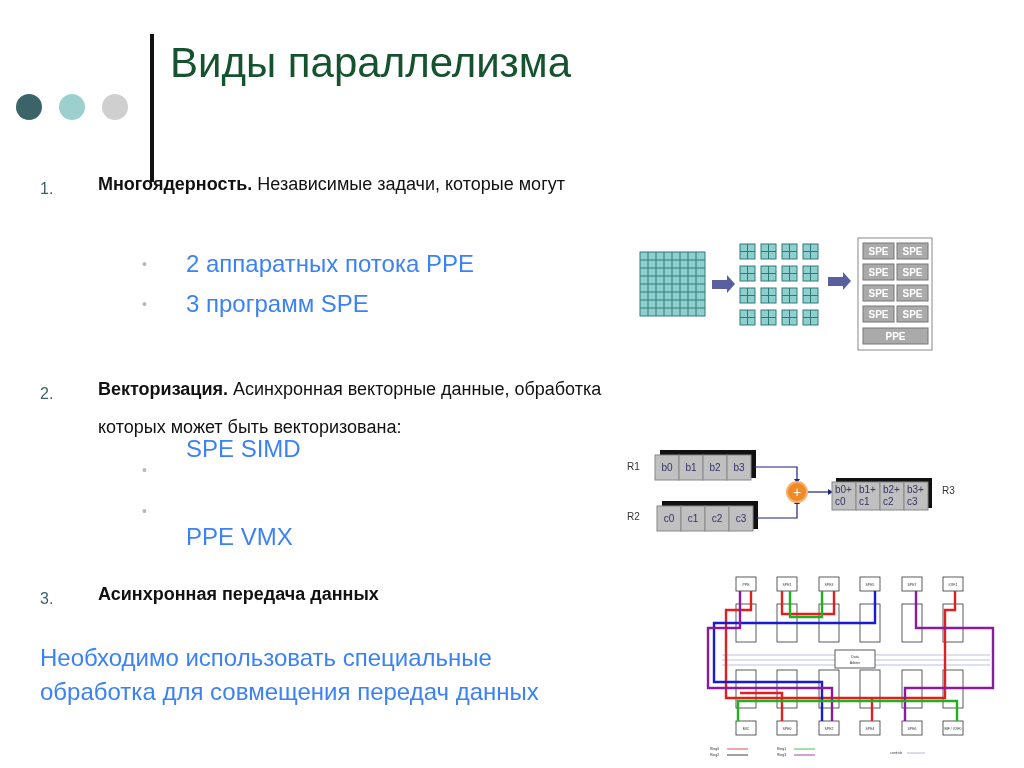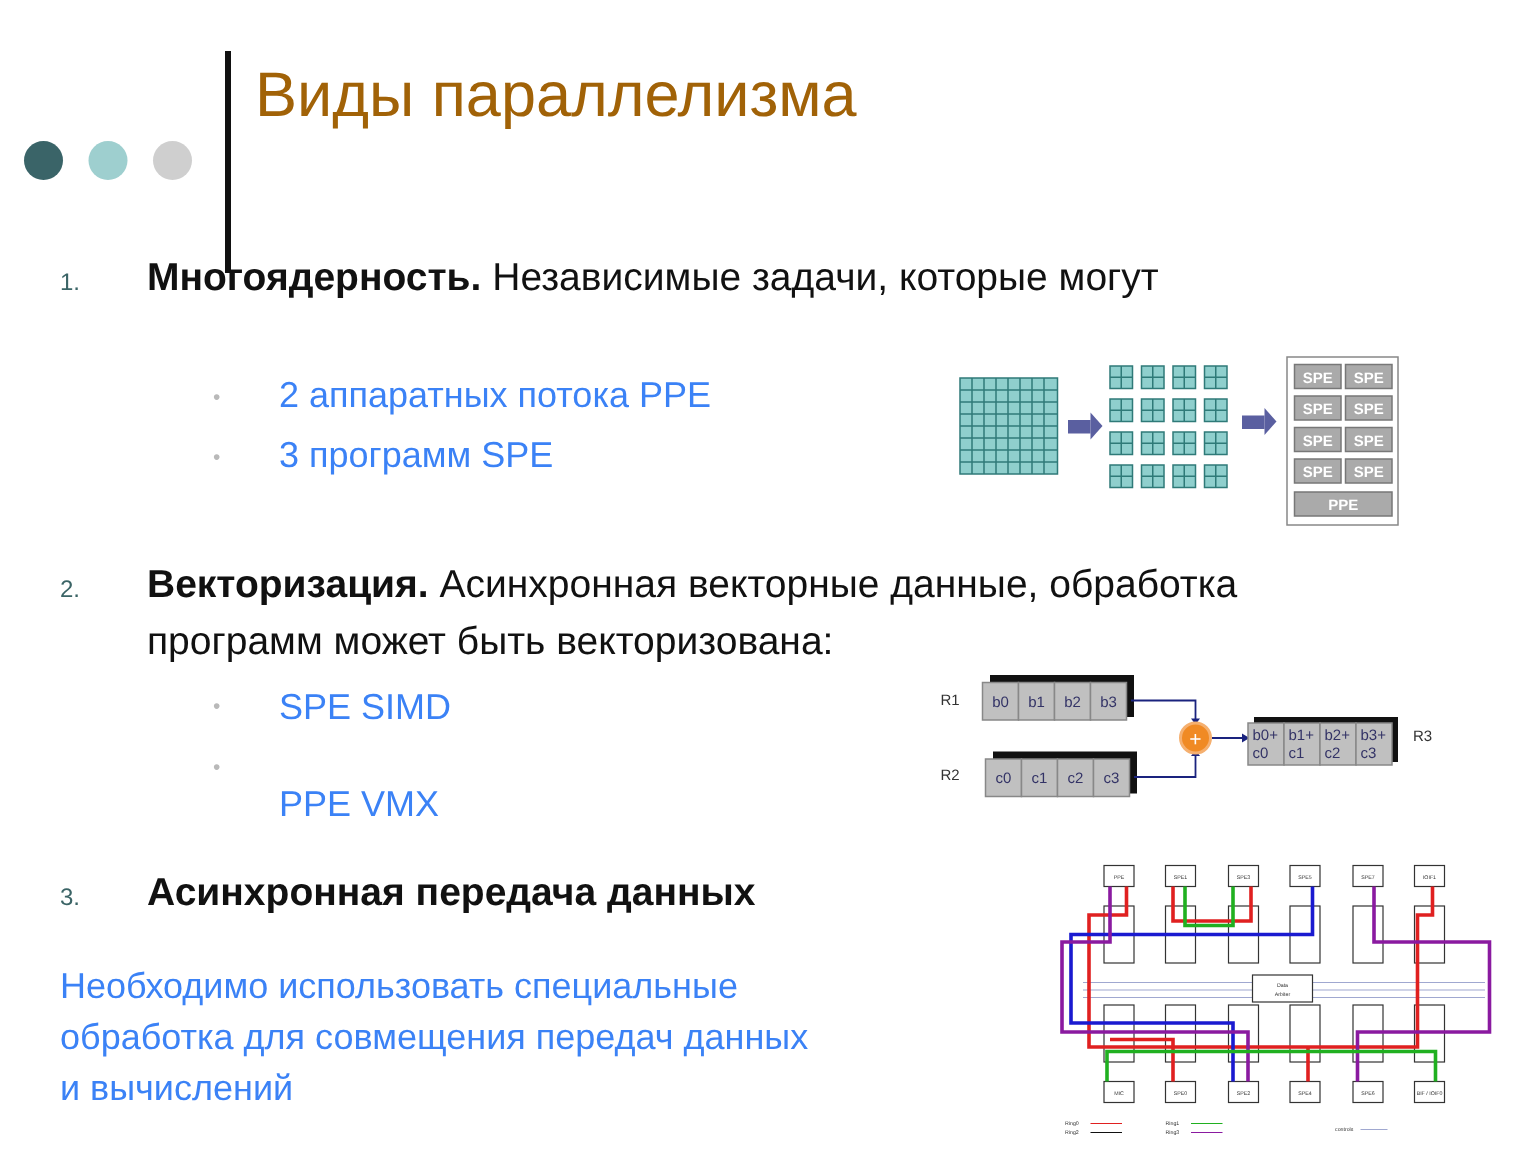--- a/index.html
+++ b/index.html
@@ -1,23 +1,23 @@
 <!DOCTYPE html>
 <html><head>
 <meta charset="utf-8">
 <style>
   html, body { margin:0; padding:0; }
   body { width:1024px; height:768px; background:#ffffff; position:relative; overflow:hidden;
          font-family:"Liberation Sans", sans-serif; color:#000; }
   .dots { position:absolute; left:16px; top:94px; display:flex; gap:17px; }
   .dot { width:26px; height:26px; border-radius:50%; }
   .vline { position:absolute; left:150px; top:34px; width:4px; height:148px; background:#111; }
-  .title { position:absolute; left:170px; top:36px; font-size:42px; line-height:54px; font-weight:normal; margin:0; color:#a16207; }
+  .title { position:absolute; left:170px; top:36px; font-size:42px; line-height:54px; font-weight:normal; margin:0; color:#14532d; }
   .num { position:absolute; left:40px; font-size:16px; color:#3b6466; }
-  .item { position:absolute; left:98px; font-size:26px; line-height:38px; color:#111; width:870px; }
+  .item { position:absolute; left:98px; font-size:18px; line-height:38px; color:#111; width:870px; }
   .item b { font-weight:bold; }
   .bullet { position:absolute; left:142px; font-size:14px; color:#b9b9b9; }
   .sub { position:absolute; left:186px; font-size:24px; color:#3b82f6; }
   .note { position:absolute; left:40px; top:641px; font-size:24px; line-height:34px; color:#3b82f6; width:620px; }
   svg text { font-family:"Liberation Sans", sans-serif; }
 </style>
 </head>
 <body>
 
 <div class="dots">
@@ -36,36 +36,35 @@
   <b>Многоядерность.</b><span> Независимые задачи, которые могут</span><br>
 </div>
 <div class="bullet" style="top:256px">•</div>
 <div class="sub" style="top:250px">2 аппаратных потока PPE</div>
 <div class="bullet" style="top:296px">•</div>
 <div class="sub" style="top:290px">3 программ SPE</div>
 
 <div class="num" style="top:385px">2.</div>
 <div class="item" style="top:370px">
   <b>Векторизация.</b><span> Асинхронная векторные данные, обработка</span><br>
-  <span>программ может быть векторизована:</span>
+  <span>которых может быть векторизована:</span>
 </div>
 <div class="bullet" style="top:462px">•</div>
-<div class="sub" style="top:458px">SPE SIMD</div>
+<div class="sub" style="top:435px">SPE SIMD</div>
 <div class="bullet" style="top:503px">•</div>
 <div class="sub" style="top:523px">PPE VMX</div>
 
 <div class="num" style="top:590px">3.</div>
 <div class="item" style="top:575px">
   <b>Асинхронная передача данных</b>
 </div>
 
 <div class="note">
   <span>Необходимо использовать специальные</span><br>
   <span>обработка для совмещения передач данных</span><br>
-  <span>и вычислений</span>
 </div>
 
 <svg style="position:absolute;left:630px;top:230px" width="310" height="125">
 
   <g>
     <rect x="10" y="22" width="65" height="64" fill="#8fcfcd" stroke="#2f7a78"></rect>
     <g stroke="#2f7a78" stroke-width="1">
       <line x1="18" y1="22" x2="18" y2="86"></line>
         <line x1="26" y1="22" x2="26" y2="86"></line>
         <line x1="34" y1="22" x2="34" y2="86"></line>

